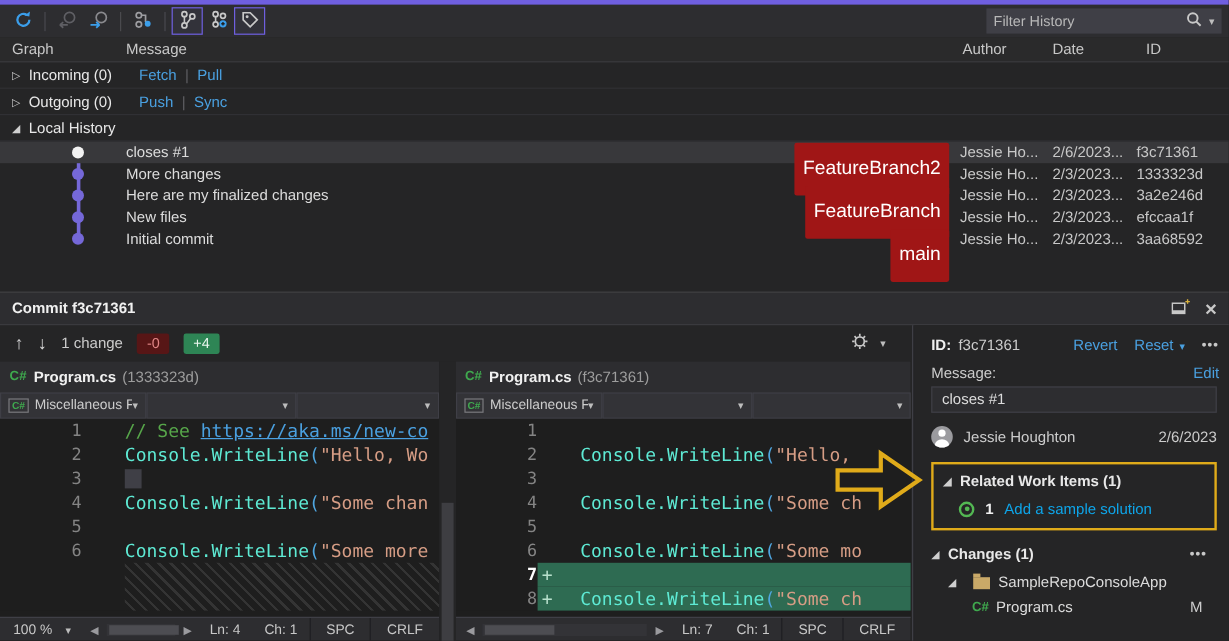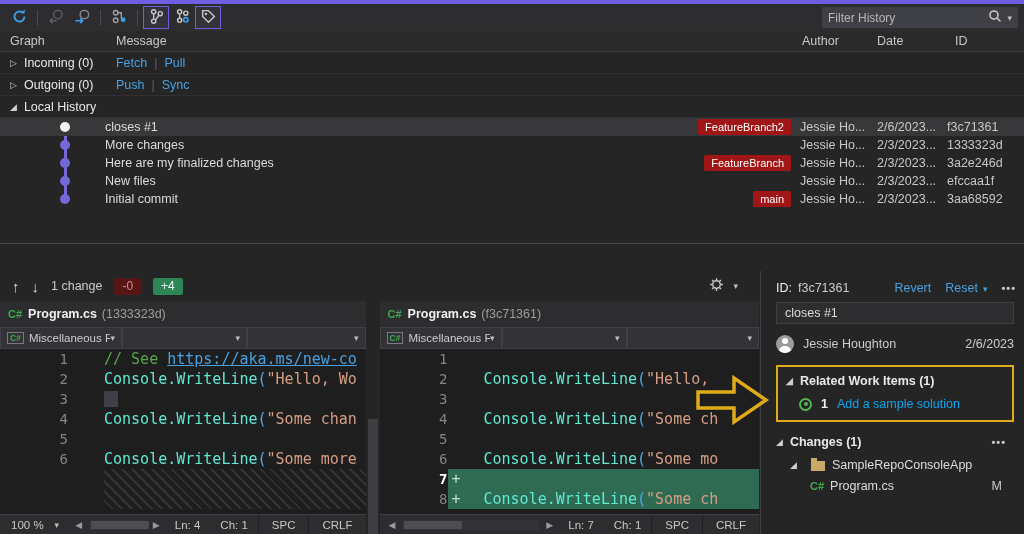--- a/index.html
+++ b/index.html
@@ -24,32 +24,32 @@
   .tb-btn{width:26px;height:23px;display:flex;align-items:center;justify-content:center;border:1px solid transparent}
   .tb-btn.boxed{border-color:var(--accent-purple);background:#32323a}
   .tb-sep{width:1px;height:16px;background:#4a4a4e;margin:0 5px}
   .filter-box{margin-left:auto;width:196px;height:21px;background:#3f3f46;display:flex;align-items:center;padding:0 6px;color:#b8b8b8}
   .filter-box .ftext{flex:1;font-size:12px}
 
   
   .history{position:absolute;top:31px;left:0;right:0;height:212px;background:#252526}
   .hist-cols{position:relative;height:21px;background:#2a2a2b;border-bottom:1px solid #3a3a3e;color:#c8c8c8;font-size:12.5px}
   .hist-cols span{position:absolute;top:3px}
-  .col-graph{left:10px}.col-message{left:116px}.col-author{left:802px}.col-date{left:877px}.col-id{left:955px}
+  .col-graph{left:10px}.col-message{left:105px}.col-author{left:802px}.col-date{left:877px}.col-id{left:955px}
   .h-row{height:22px;display:flex;align-items:center;padding-left:10px;border-bottom:1px solid #303034}
   .h-row .lbl{font-weight:normal;color:#e8e8e8;width:92px}
   .h-row.local .lbl{width:auto}
   .commit-list{position:absolute;top:87px;left:0;right:0;height:90px}
   .graph-line{position:absolute;left:64px;top:9px;width:3px;height:72px;background:var(--graph-purple);z-index:0}
   .c-row{position:relative;height:18px}
   .c-row.selected{background:#38383b}
   .dot{position:absolute;left:60px;top:4px;width:10px;height:10px;border-radius:50%;background:var(--graph-purple);z-index:1}
   .dot.sel{background:#f2f2f2}
   .c-msg{position:absolute;left:105px;top:2px;color:#dcdcdc}
-  .c-tag{position:absolute;right:233px;top:1px;background:var(--tag-red);color:#fff;font-size:11px;padding:2px 7px;border-radius:2px}
+  .c-tag{position:absolute;right:233px;top:1px;background:var(--tag-red);color:#fff;font-size:16px;padding:13px 7px;border-radius:2px}
   .c-author{position:absolute;left:800px;top:2px;color:#c8c8c8}
   .c-date{position:absolute;left:877px;top:2px;color:#c8c8c8}
   .c-id{position:absolute;left:947px;top:2px;color:#c8c8c8}
 
   
   .commit-pane{position:absolute;top:243px;left:0;right:0;bottom:0;background:#252526;border-top:1px solid #464649}
   .cp-header{height:27px;background:#2d2d30;display:flex;align-items:center;padding:0 10px;font-weight:bold;color:#f0f0f0;font-size:12.5px;border-bottom:1px solid #3a3a3e}
   .cp-winbtns{margin-left:auto;display:flex;align-items:center;gap:12px}
   .cp-close{font-size:17px;color:#c8c8c8;line-height:1;cursor:pointer}
   .cp-body{position:absolute;top:27px;left:0;right:0;bottom:0}
@@ -96,21 +96,21 @@
   .st-zoom{display:flex;align-items:center;padding:0 11px;gap:6px}
   .st-arrow{font-size:9px;color:#9a9a9e;padding:0 5px;cursor:pointer}
   .st-track{flex:1;height:10px;background:#333337;position:relative;margin:0 2px}
   .st-thumb{position:absolute;left:2px;top:1px;width:58px;height:8px;background:#4d4d52}
   .st-item{padding:0 10px}
   .st-boxed{border-left:1px solid #1f1f22;padding:0 13px;height:100%;display:flex;align-items:center;cursor:pointer}
 
   
   .details{position:absolute;left:762px;top:0;right:0;bottom:0;background:#252526;padding:8px 8px 0 14px;font-size:12.5px}
   .id-row{display:flex;align-items:center;padding:2px 0 6px}
-  .id-lbl{font-weight:normal;color:#f0f0f0}
+  .id-lbl{font-weight:bold;color:#f0f0f0}
   .id-val{color:#cccccc;margin-left:6px}
   .id-actions{margin-left:auto;display:flex;align-items:center;gap:14px}
   .msg-row{display:flex;align-items:center;padding:3px 0 3px}
   .msg-box{border:1px solid #3f3f46;background:#2d2d30;color:#dcdcdc;padding:3px 8px;margin:1px 2px 9px 0;cursor:text}
   .author-row{display:flex;align-items:center;gap:9px;padding:2px 2px 10px 0}
   .avatar{width:18px;height:18px;border-radius:50%;background:#9b9b9f;position:relative;overflow:hidden;flex:none}
   .avatar::before{content:"";position:absolute;left:6px;top:3px;width:6px;height:6px;border-radius:50%;background:#fff}
   .avatar::after{content:"";position:absolute;left:3px;top:11px;width:12px;height:10px;border-radius:50%;background:#fff}
   .a-date{margin-left:auto;color:#cccccc}
   .related-box{border:2px solid var(--gold);margin:2px 2px 8px 0;padding:7px 8px 9px}
@@ -279,20 +279,33 @@
     <span class="c-msg">Initial commit</span>
     <span class="c-tag">main</span>
     <span class="c-author">Jessie Ho...</span>
     <span class="c-date">2/3/2023...</span>
     <span class="c-id">3aa68592</span>
   </div>
     </div>
 </div>
 
 <div class="commit-pane">
+  <div class="cp-header">
+    <span>Commit f3c71361</span>
+    <span class="cp-winbtns">
+      <span>
+        <svg width="16" height="14" viewBox="0 0 17 14">
+            <rect x="1" y="3.5" width="11" height="9" fill="none" stroke="#c8c8c8" stroke-width="1.3"></rect>
+            <line x1="1" y1="11" x2="12" y2="11" stroke="#c8c8c8" stroke-width="2.4"></line>
+            <path d="M14.5 0v4M12.5 2h4" stroke="#d9b13c" stroke-width="1.2"></path>
+          </svg>
+      </span>
+      <span class="cp-close">×</span>
+    </span>
+  </div>
   <div class="cp-body">
     <div class="left-region">
       <div class="toolbar2">
         <span class="nav-arrow">↑</span>
         <span class="nav-arrow">↓</span>
         <span style="color:#cccccc">1 change</span>
         <span class="badge del">-0</span>
         <span class="badge add">+4</span>
         <span class="gear-group">
           <span>
@@ -404,20 +417,24 @@
     <div class="details">
       <div class="id-row">
         <span class="id-lbl">ID:</span>
         <span class="id-val">f3c71361</span>
         <span class="id-actions">
           <span class="link">Revert</span>
           <span class="link"><span>Reset</span><span class="caret" style="color:var(--link-blue)">▾</span></span>
           <span class="ellipsis">•••</span>
         </span>
       </div>
+      <div class="msg-row">
+        <span style="color:#cccccc">Message:</span>
+        <span class="link" style="margin-left:auto">Edit</span>
+      </div>
       <div class="msg-box">closes #1</div>
       <div class="author-row">
         <span class="avatar"></span>
         <span style="color:#cccccc">Jessie Houghton</span>
         <span class="a-date">2/6/2023</span>
       </div>
       <div class="related-box">
         <div class="sec-header">
           <span class="tri">◢</span>
           <span>Related Work Items (1)</span>

